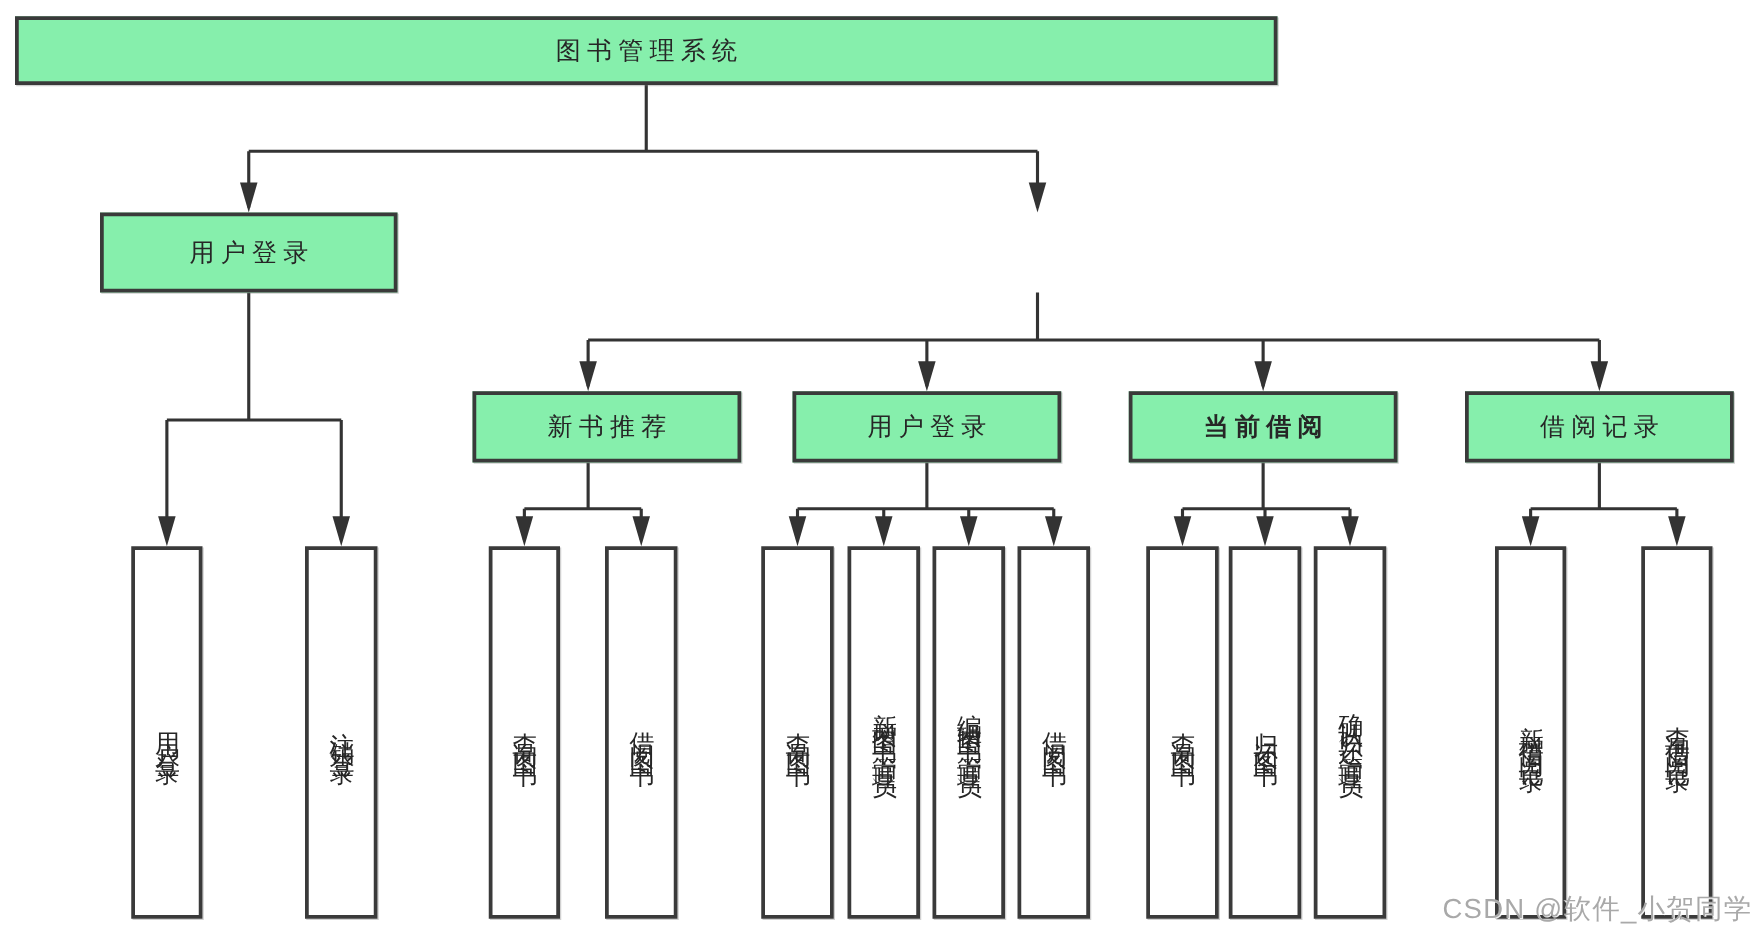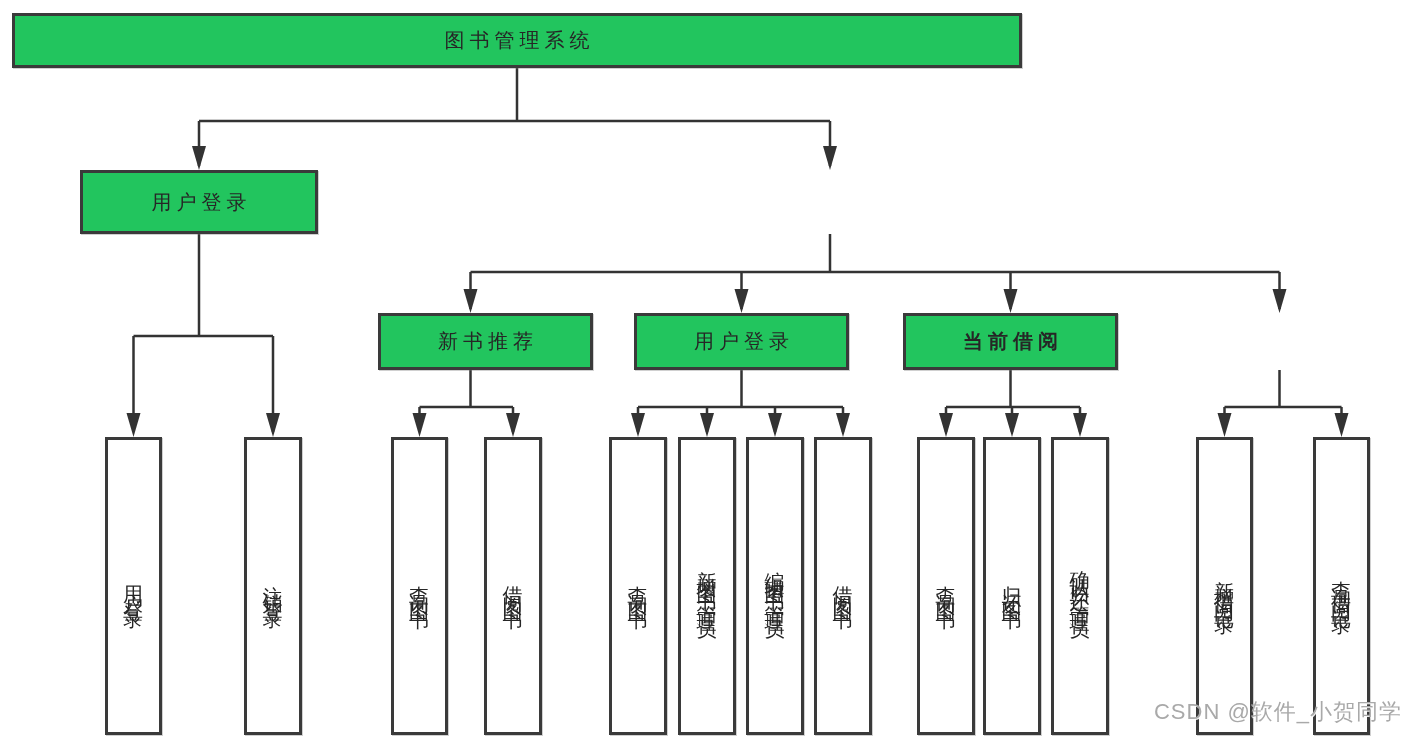--- a/index.html
+++ b/index.html
@@ -18,21 +18,21 @@
   svg.connectors {
     position: absolute;
     left: 0; top: 0;
     width: 1405px;
     height: 747px;
     pointer-events: none;
   }
   .hbox {
     position: absolute;
     box-sizing: border-box;
-    background: #22c55e;
+    background: #86efac;
     border: 3px solid #3a3a3a;
     display: flex;
     align-items: center;
     justify-content: center;
     font-size: 20px;
     letter-spacing: 5px;
     color: #262626;
     text-indent: 5px;
     box-shadow: 1px 1px 0 rgba(120,120,120,0.35);
   }
@@ -51,21 +51,21 @@
     font-size: 20px;
     letter-spacing: 8px;
     line-height: 1;
     color: #262626;
     box-shadow: 1px 1px 0 rgba(120,120,120,0.35);
   }
   .vbox.long { letter-spacing: 7px; }
   .watermark {
     position: absolute;
     right: 3px;
-    bottom: 20px;
+    bottom: 5px;
     font-size: 22px;
     color: #a9a9a9;
     letter-spacing: 1px;
     text-shadow: 1px 1px 0 rgba(255,255,255,0.9);
     white-space: nowrap;
   }
 </style>
 </head>
 <body>
 
@@ -111,20 +111,21 @@
     </g>
   </svg>
 
   <div class="hbox" style="left:12px; top:13px; width:1010px; height:55px;">图书管理系统</div>
 
   <div class="hbox" style="left:80px; top:170px; width:238px; height:64px;">用户登录</div>
 
   <div class="hbox" style="left:378px; top:313px; width:215px; height:57px;">新书推荐</div>
   <div class="hbox" style="left:634px; top:313px; width:215px; height:57px;">用户登录</div>
   <div class="hbox" style="left:903px; top:313px; width:215px; height:57px;font-weight:bold;">当前借阅</div>
+  <div class="hbox" style="left:1172px; top:313px; width:215px; height:57px;">借阅记录</div>
 
   <div class="vbox" style="left:105px; width:57px;">用户登录</div>
   <div class="vbox" style="left:244px; width:58px;">注销登录</div>
 
   <div class="vbox" style="left:391px; width:57px;">查询图书</div>
   <div class="vbox" style="left:484px; width:58px;">借阅图书</div>
 
   <div class="vbox" style="left:609px; width:58px;">查询图书</div>
   <div class="vbox long" style="left:678px; width:58px;">新增图书（管理员）</div>
   <div class="vbox long" style="left:746px; width:58px;">编辑图书（管理员）</div>

